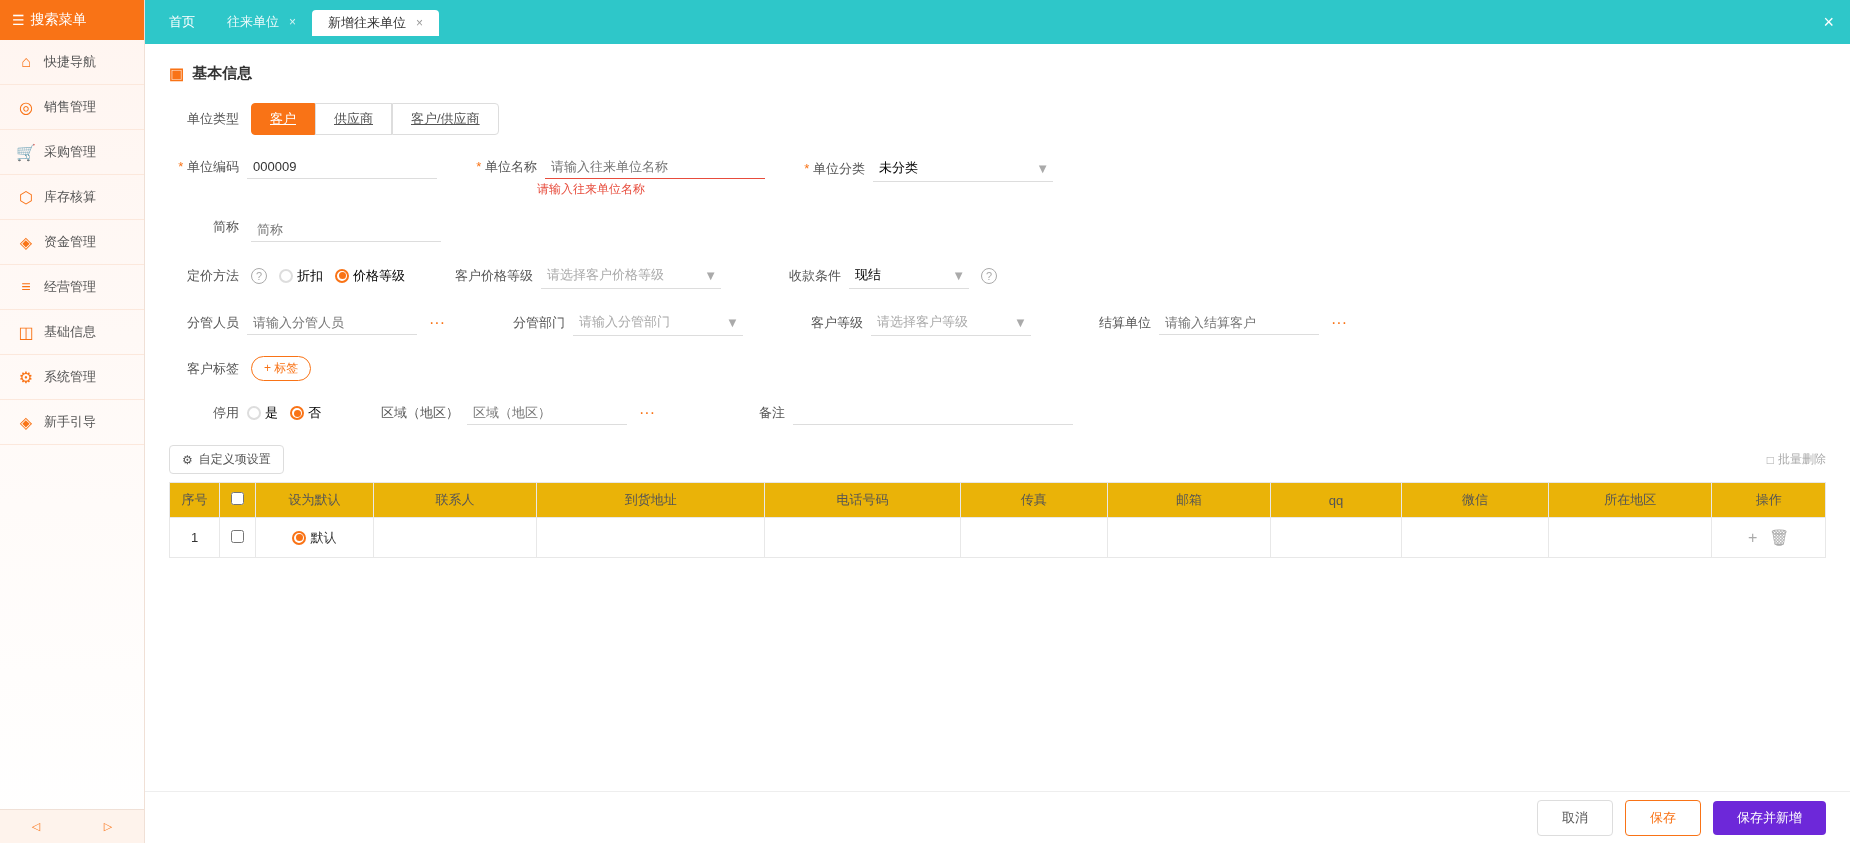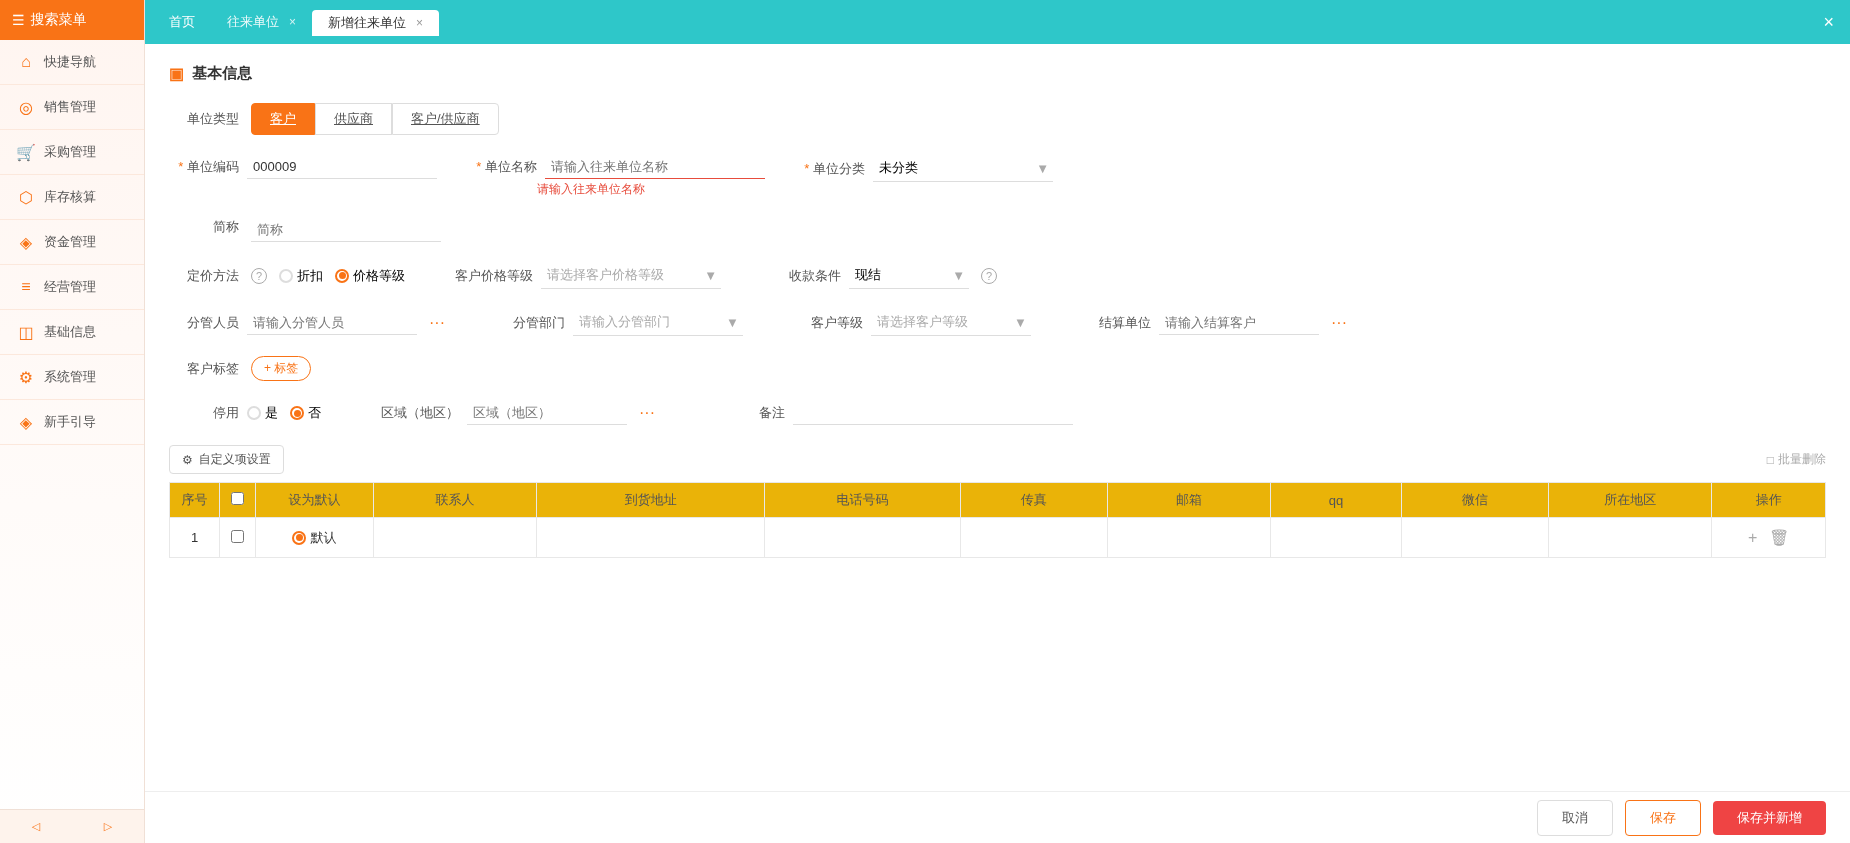--- a/index.html
+++ b/index.html
@@ -347,21 +347,21 @@
       border: 1px solid #f97316;
       background: white;
       color: #f97316;
       border-radius: 4px;
       cursor: pointer;
       font-size: 13px;
     }
     .btn-save-new {
       padding: 8px 24px;
       border: none;
-      background: #ef4444;
+      background: #6d28d9;
       color: white;
       border-radius: 4px;
       cursor: pointer;
       font-size: 13px;
     }
 
     
     .row-action-btn {
       background: none;
       border: none;

